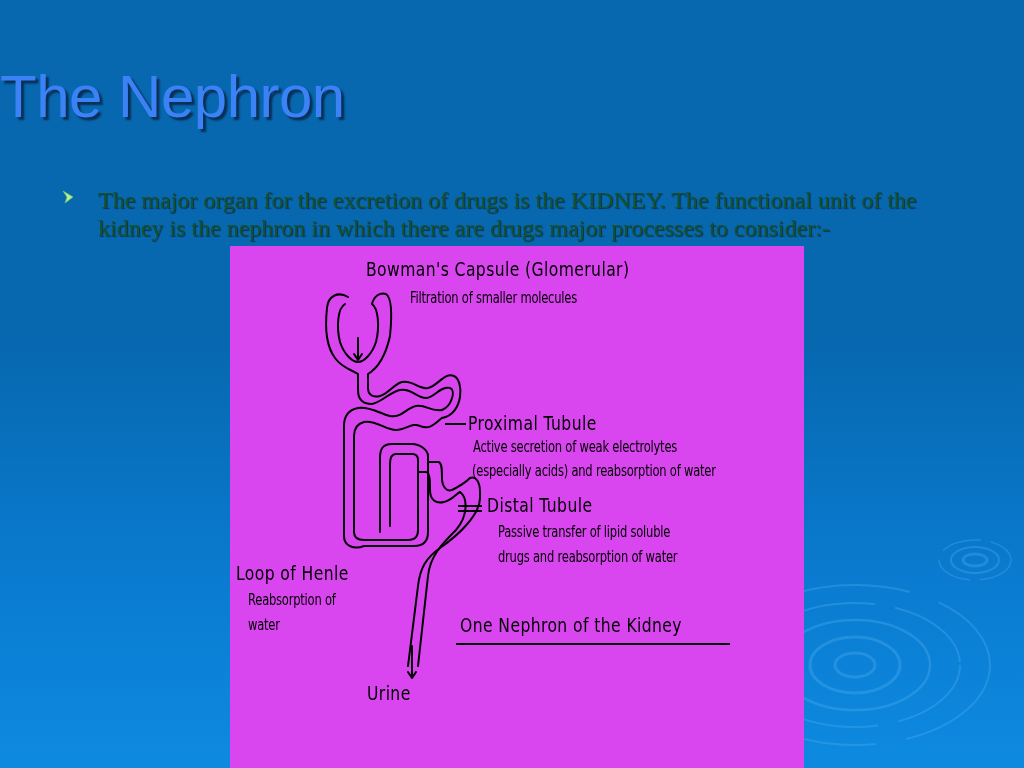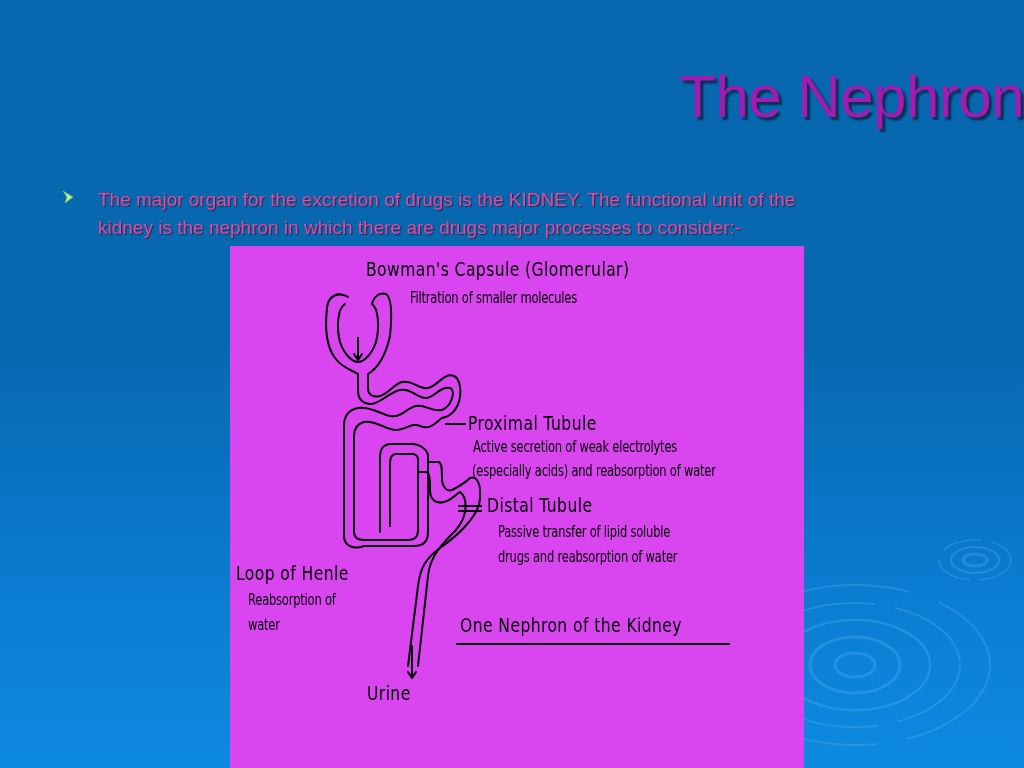--- a/index.html
+++ b/index.html
@@ -3,29 +3,30 @@
   <meta charset="utf-8">
   <style>
     html, body { margin: 0; padding: 0; }
     body {
       width: 1024px; height: 768px; overflow: hidden; position: relative;
       background: linear-gradient(180deg, #0768b0 0%, #0768b0 45%, #0a7bd0 75%, #0d8ae0 100%);
       font-family: "Liberation Sans", sans-serif;
     }
     .ripples { position: absolute; left: 0; top: 0; width: 1024px; height: 768px; pointer-events: none; }
     .title {
-      position: absolute; left: 0; top: 62px; width: 1024px; text-align: right;
-      font-size: 60px; color: #a21caf; letter-spacing: -0.5px;
+      position: absolute; left: 0; top: 62px; width: 1024px; text-align: left;
+      font-size: 60px; color: #3b82f6; letter-spacing: -0.5px;
       text-shadow: 3px 3px 2px #0a2f55;
     }
     .bullet-row { position: absolute; left: 62px; top: 186px; width: 900px; display: flex; }
     .bullet-icon { width: 36px; flex: 0 0 36px; padding-top: 4px; }
     .bullet-text {
-      font-size: 19px; line-height: 28px; color: #ec4899;
+      font-size: 24px; line-height: 28px; color: #14532d;
       text-shadow: 1px 1px 1px #0a2f55;
+      font-family: Liberation Serif, serif;
     }
     .figure {
       position: absolute; left: 230px; top: 246px; width: 574px; height: 573px;
       background: #d946ef;
     }
     .figure svg { position: absolute; left: 0; top: 0; }
     .lbl { position: absolute; color: #000; white-space: nowrap; font-family: "DejaVu Sans", sans-serif; }
     .lbl-big { font-size: 19px; letter-spacing: 0.5px; transform: scaleX(0.82); transform-origin: left top; }
     .lbl-small { font-size: 16px; letter-spacing: -0.3px; transform: scaleX(0.72); transform-origin: left top; }
   </style>

